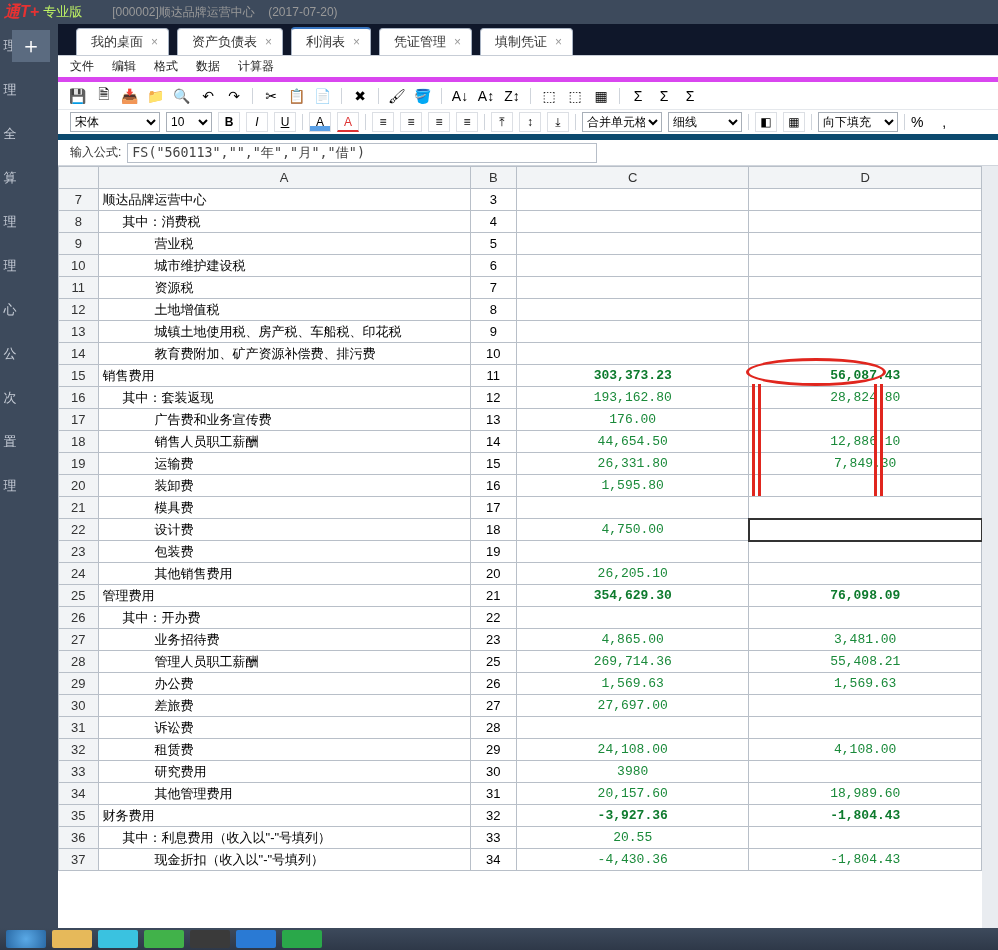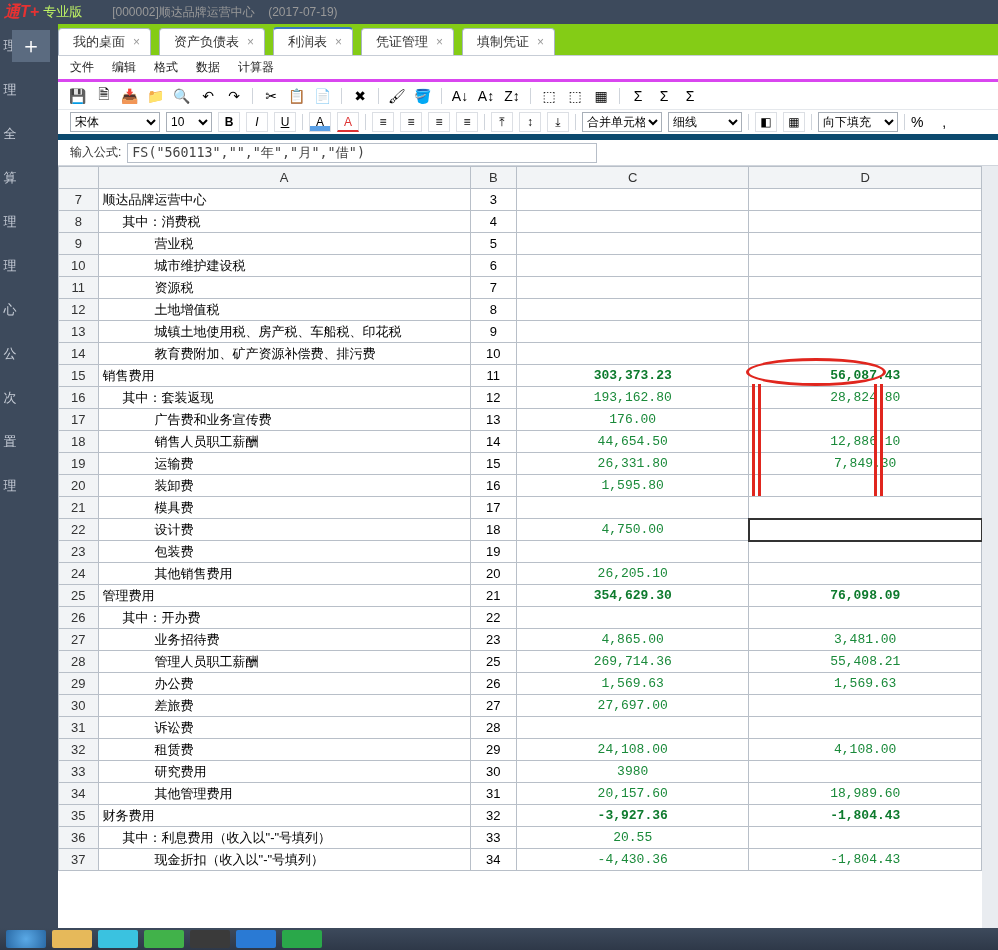--- a/index.html
+++ b/index.html
@@ -47,23 +47,24 @@
 .main-area {
   position: absolute;
   left: 58px;
   top: 24px;
   right: 0;
   bottom: 22px;
   background: #fff;
 }
 .sheet-tabs {
   height: 32px;
-  background: #84cc16;
+  background: #0f172a;
   display: flex;
   align-items: flex-end;
+  padding-left: 18px;
   gap: 8px;
   border-bottom: 1px solid #c7cdd6;
 }
 .sheet-tab {
   border: 1px solid #a9b4c4;
   border-bottom: none;
   background: #fff;
   padding: 4px 10px 4px 14px;
   border-radius: 4px 4px 0 0;
   display:flex; align-items:center; gap:8px;
@@ -77,21 +78,21 @@
   position: relative;
   top: 0;
 }
 .sheet-tab .close-x { color:#999; font-size:12px;}
 .menu-bar {
   height: 26px;
   display: flex;
   align-items: center;
   gap: 18px;
   padding-left: 12px;
-  border-bottom: 3px solid #d946ef;
+  border-bottom: 5px solid #d946ef;
 }
 .menu-item { color: #222; }
 .toolbar1 {
   height: 28px;
   display: flex;
   align-items: center;
   gap: 10px;
   padding-left: 12px;
   border-bottom: 1px solid #e5e8ec;
 }
@@ -197,21 +198,21 @@
 </style>
 </head>
 <body>
 
 <div class="top-header">
   <span class="logo-red">通T+</span>
   <span class="logo-edition">专业版</span>
   <span class="org">
     <span>[000002]顺达品牌运营中心</span>
     &nbsp;&nbsp;
-    <span>(2017-07-19)</span>
+    <span>(2017-07-20)</span>
   </span>
 </div>
 
 <div class="left-nav" id="leftnav">
     <div class="left-nav-item">理</div>
     <div class="left-nav-item">理</div>
     <div class="left-nav-item">全</div>
     <div class="left-nav-item">算</div>
     <div class="left-nav-item">理</div>
     <div class="left-nav-item">理</div>

